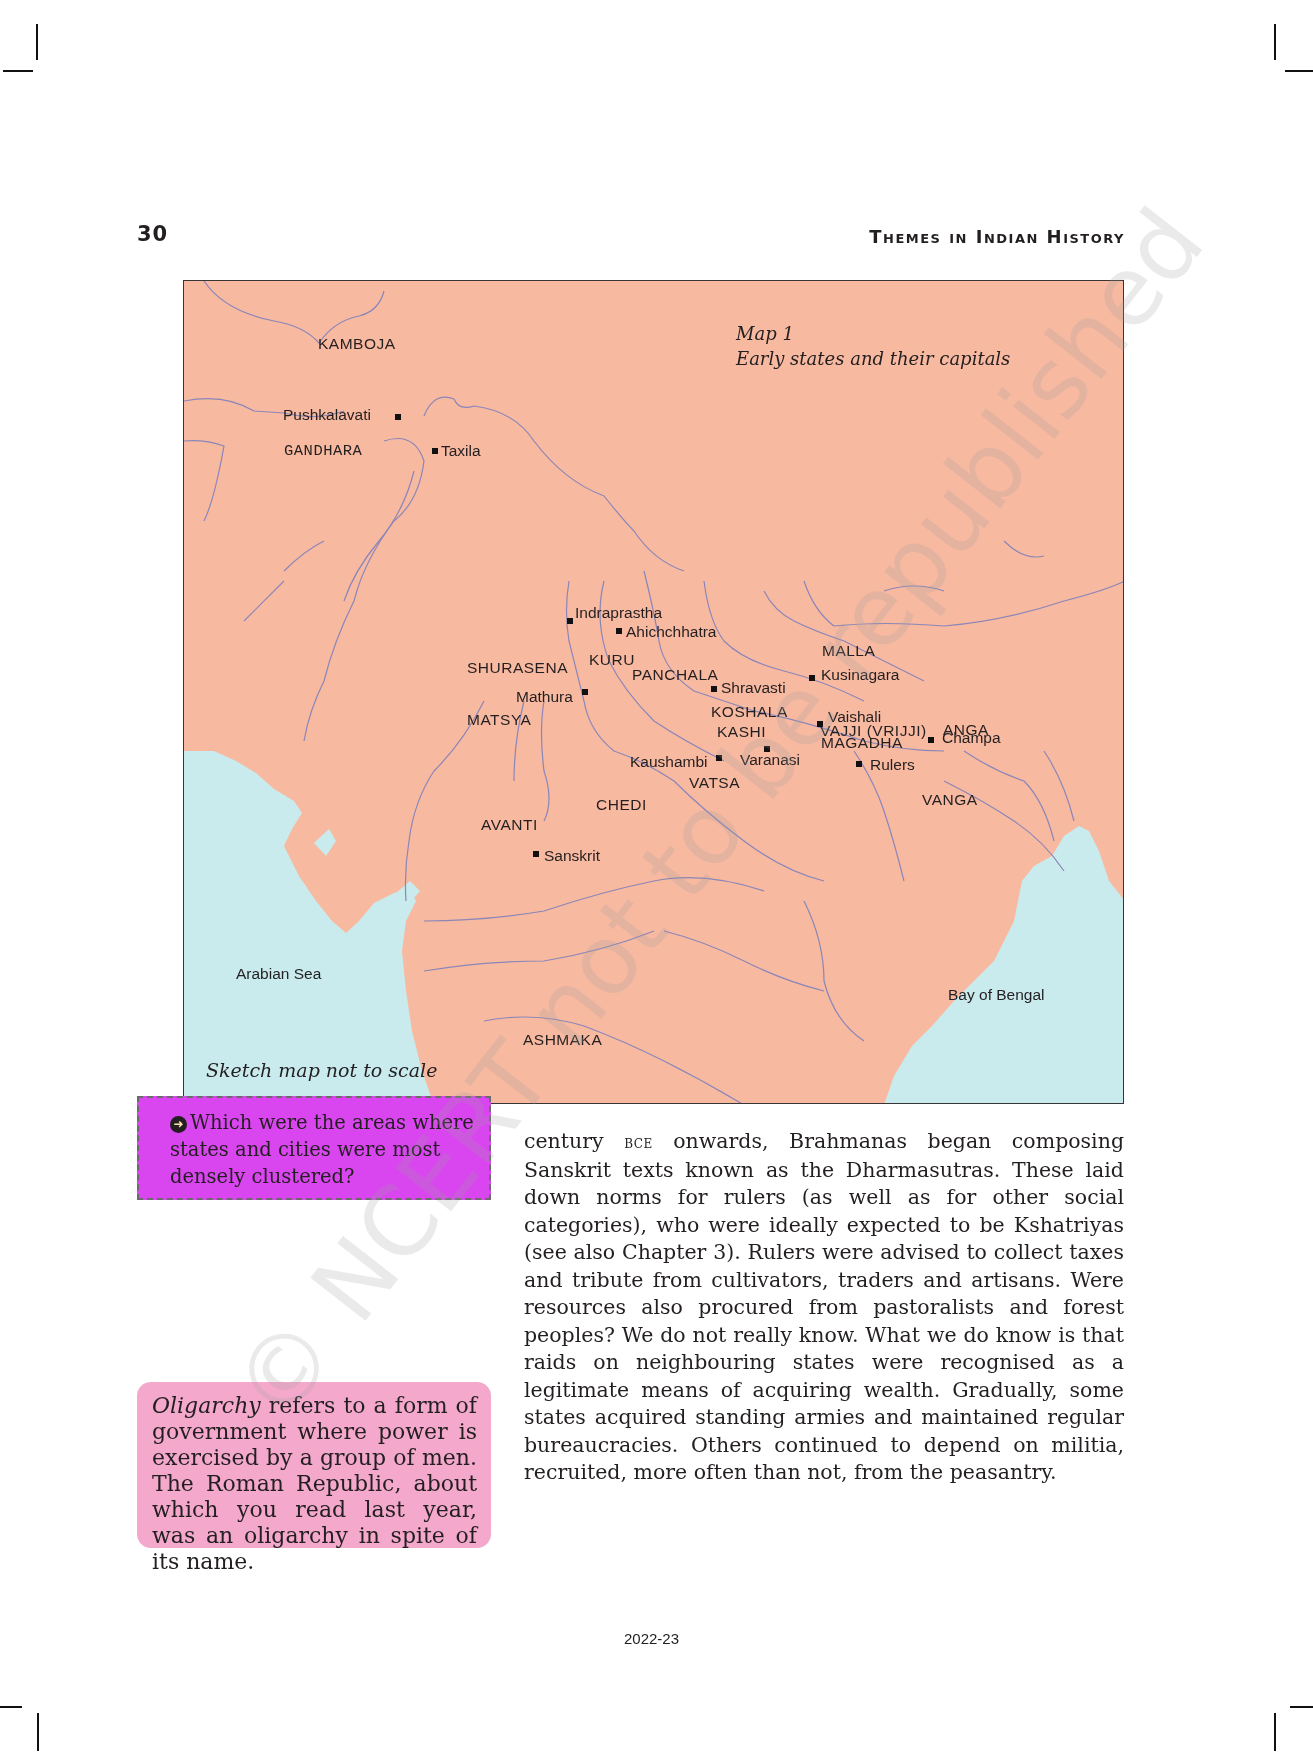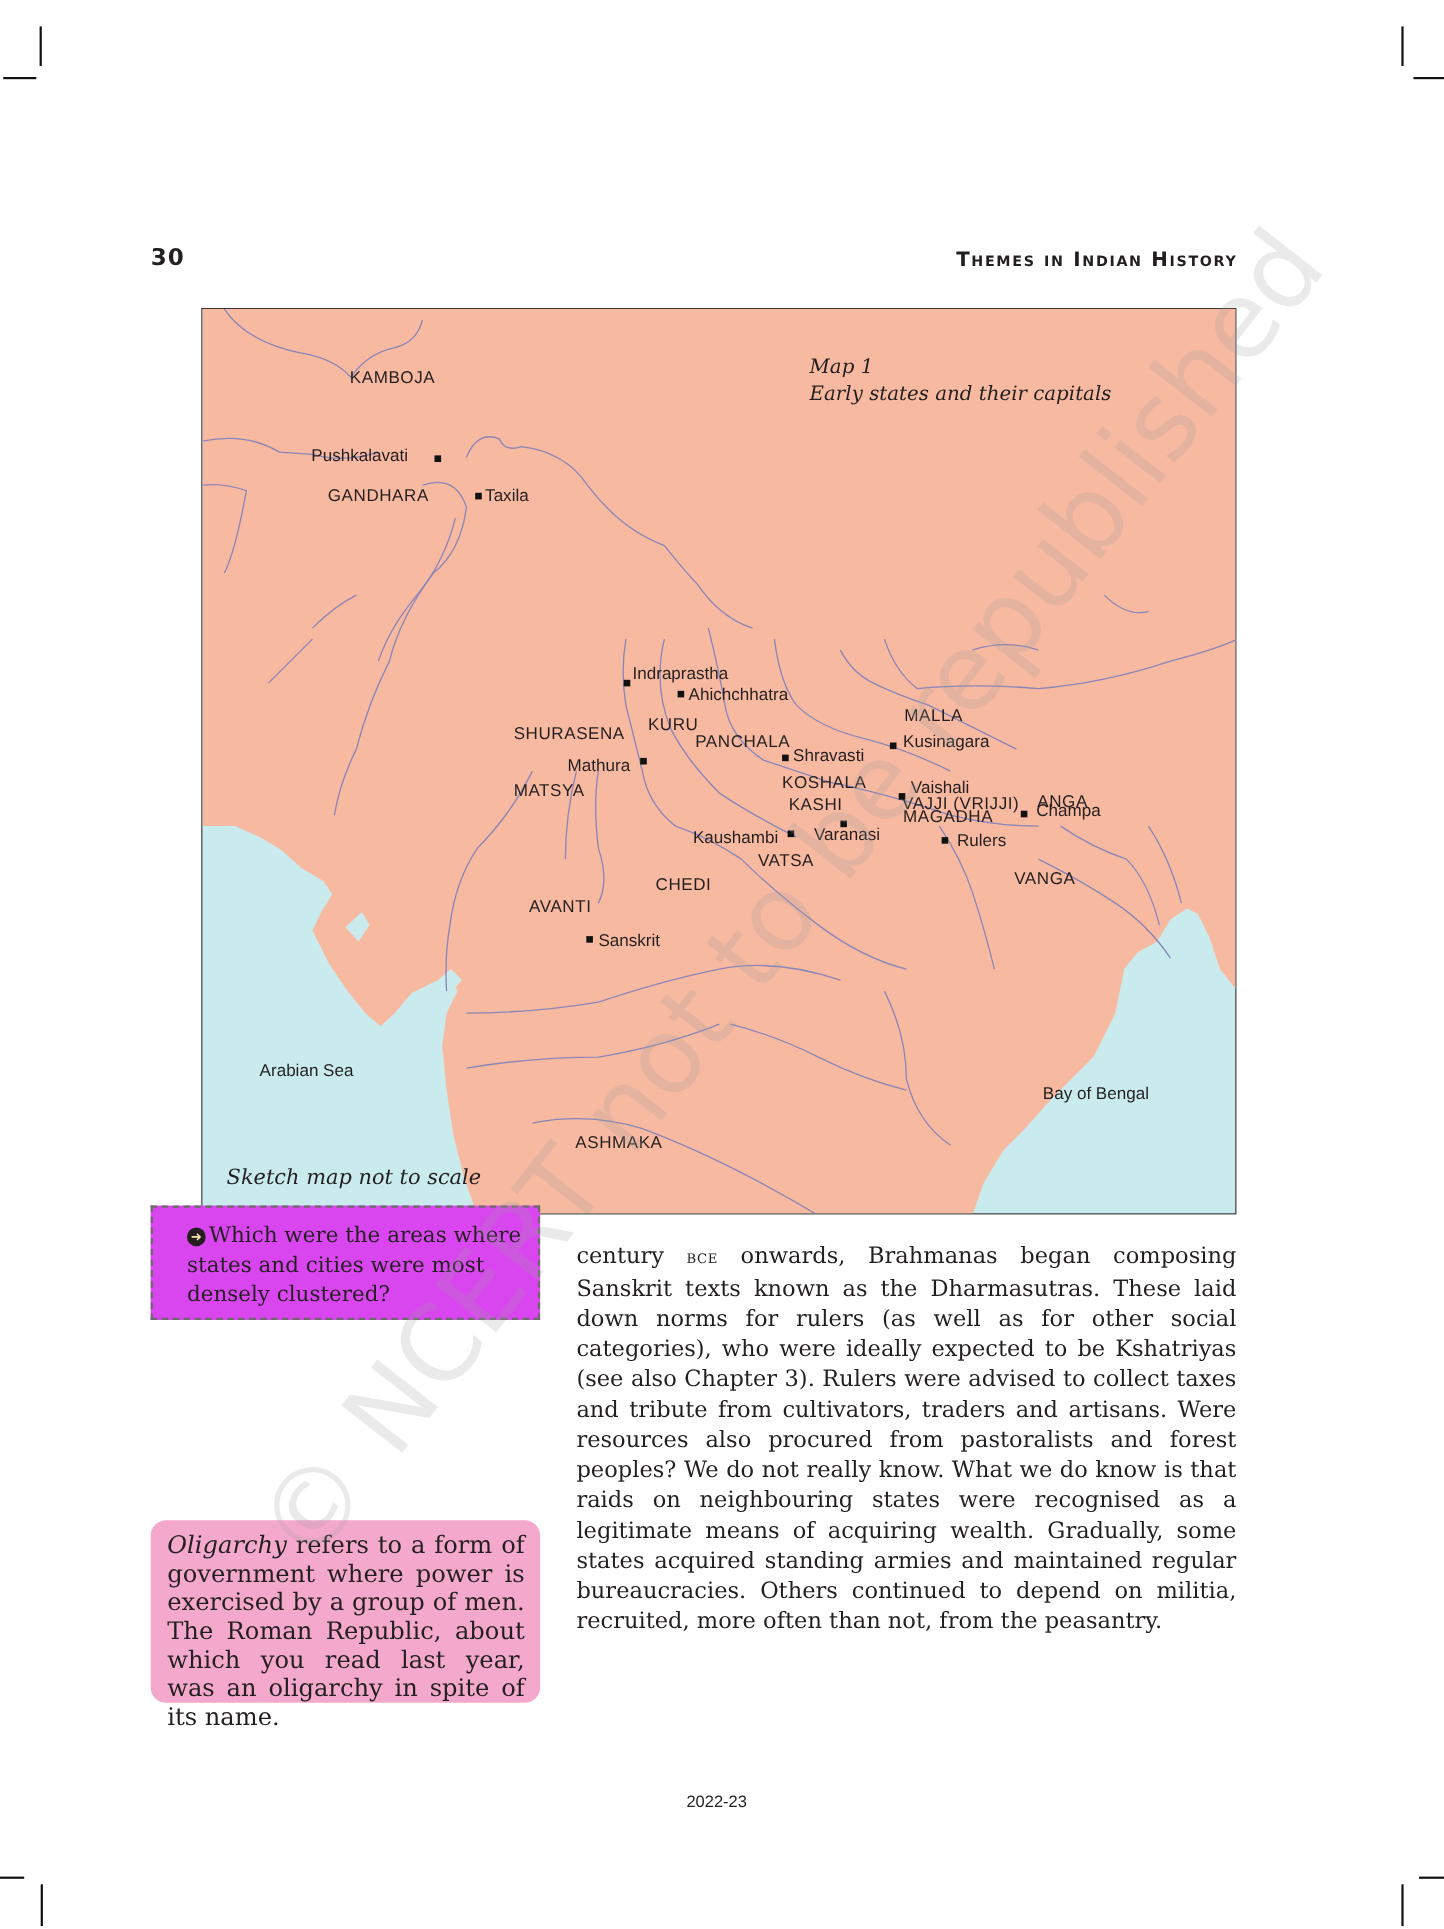--- a/index.html
+++ b/index.html
@@ -74,21 +74,21 @@
       <path d="M670,470 Q690,500 700,530 Q710,560 720,600"></path>
     </g>
   </svg>
 
   <div class="map-title">
     <div>Map 1</div>
     <div>Early states and their capitals</div>
   </div>
 
   <span class="map-label state" style="left:134px;top:54px;">KAMBOJA</span>
-  <span class="map-label state" style="left:114px;top:161px;">GANDHARA</span>
+  <span class="map-label state" style="left:100px;top:161px;font-family:Liberation Mono, monospace;">GANDHARA</span>
   <span class="map-label state" style="left:283px;top:378px;">SHURASENA</span>
   <span class="map-label state" style="left:405px;top:370px;">KURU</span>
   <span class="map-label state" style="left:448px;top:385px;">PANCHALA</span>
   <span class="map-label state" style="left:283px;top:430px;">MATSYA</span>
   <span class="map-label state" style="left:527px;top:422px;">KOSHALA</span>
   <span class="map-label state" style="left:533px;top:442px;">KASHI</span>
   <span class="map-label state" style="left:638px;top:361px;">MALLA</span>
   <span class="map-label state" style="left:636px;top:405px;margin-top:36px;">VAJJI (VRIJJI)</span>
   <span class="map-label state" style="left:759px;top:419px;margin-top:21px;">ANGA</span>
   <span class="map-label state" style="left:637px;top:453px;">MAGADHA</span>

